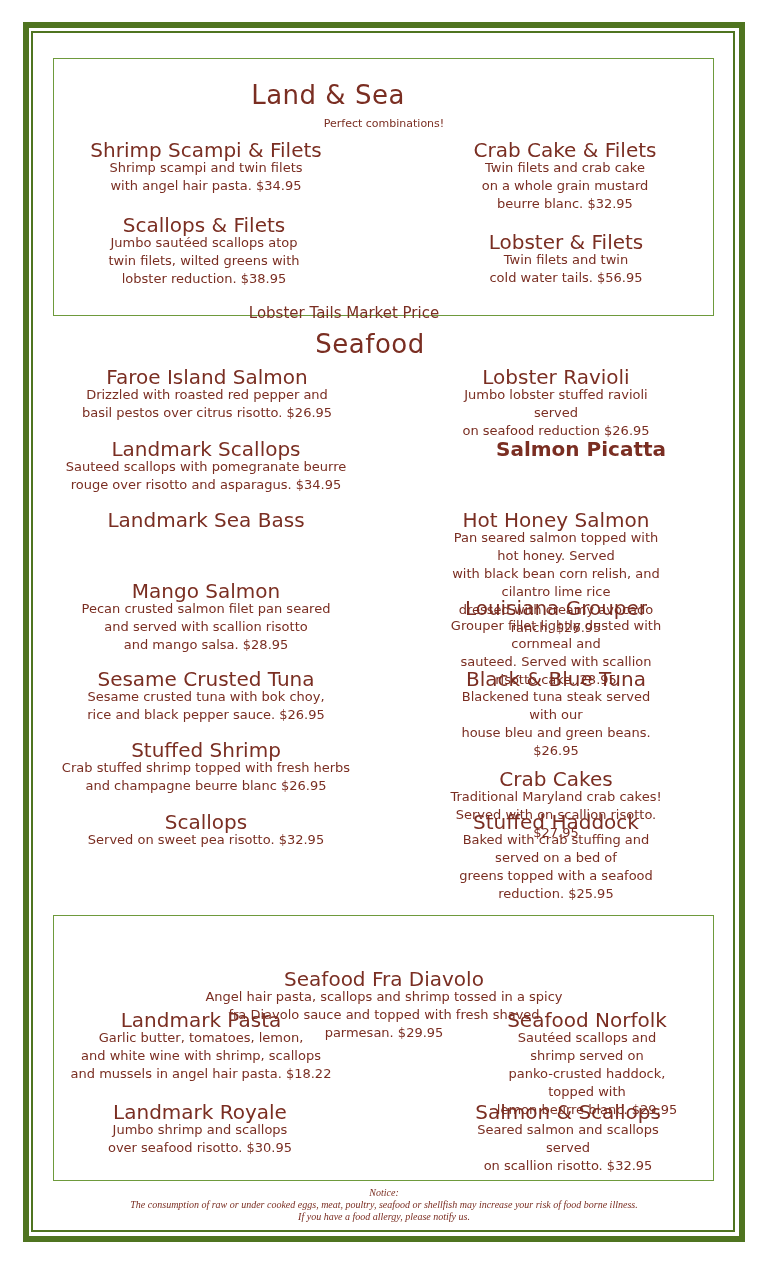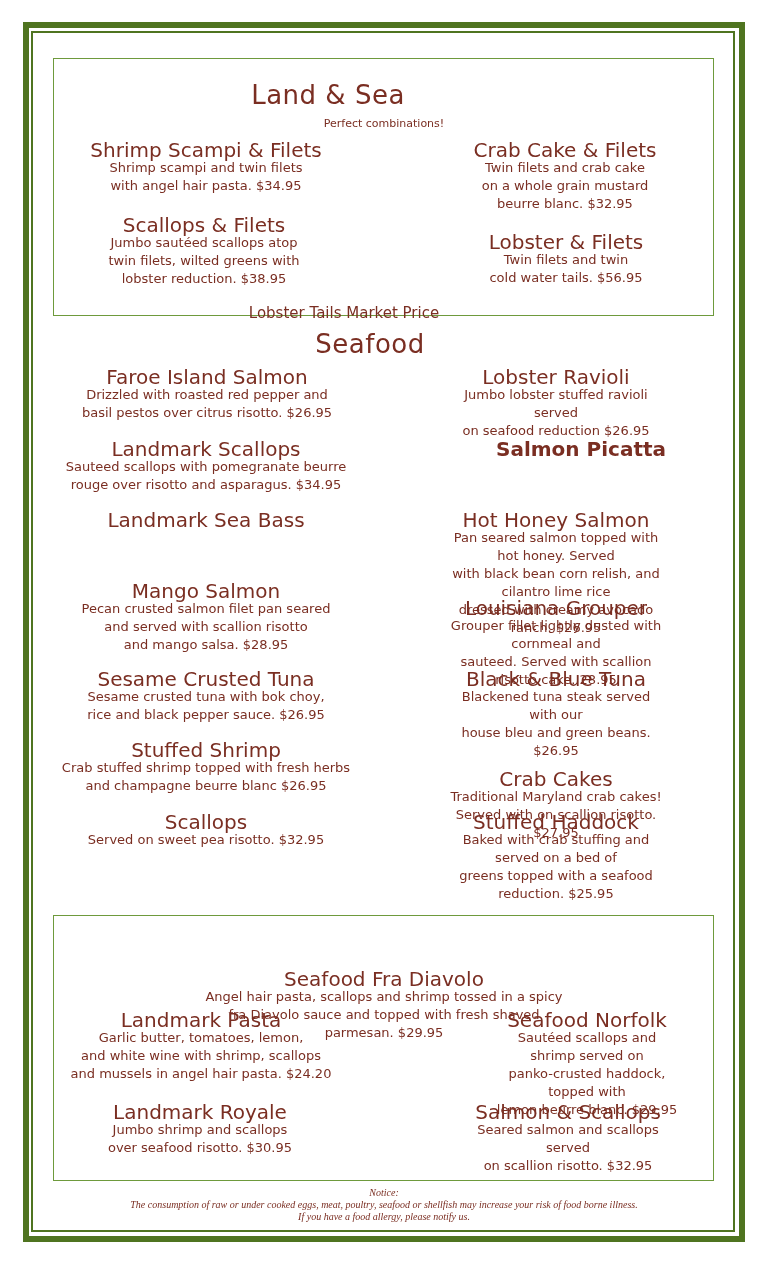--- a/index.html
+++ b/index.html
@@ -132,21 +132,21 @@
 
 <div class="item" style="left:384px;top:934px;margin-top:36px;">
   <span class="item-name">Seafood Fra Diavolo</span>
   <span class="item-desc">Angel hair pasta, scallops and shrimp tossed in a spicy
 fra Diavolo sauce and topped with fresh shaved parmesan.  $29.95</span>
 </div>
 <div class="item" style="left:201px;top:1011px;">
   <span class="item-name">Landmark Pasta</span>
   <span class="item-desc">Garlic butter, tomatoes, lemon,
 and white wine with shrimp, scallops
-and mussels in angel hair pasta.  $24.20</span>
+and mussels in angel hair pasta.  $18.22</span>
 </div>
 <div class="item" style="left:587px;top:1011px;">
   <span class="item-name">Seafood Norfolk</span>
   <span class="item-desc">Sautéed scallops and shrimp served on
 panko-crusted haddock, topped with
 lemon beurre blanc.  $29.95</span>
 </div>
 <div class="item" style="left:200px;top:1103px;">
   <span class="item-name">Landmark Royale</span>
   <span class="item-desc">Jumbo shrimp and scallops

